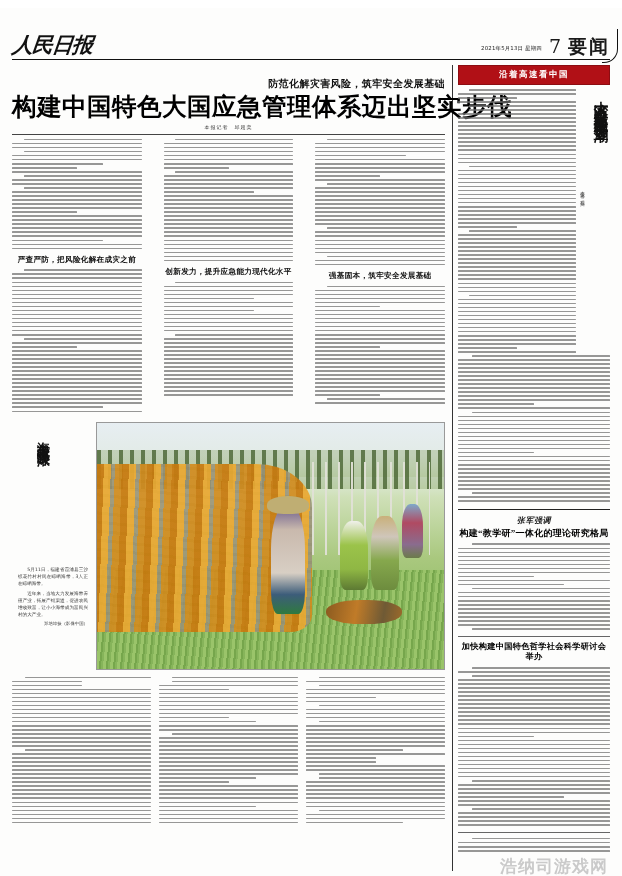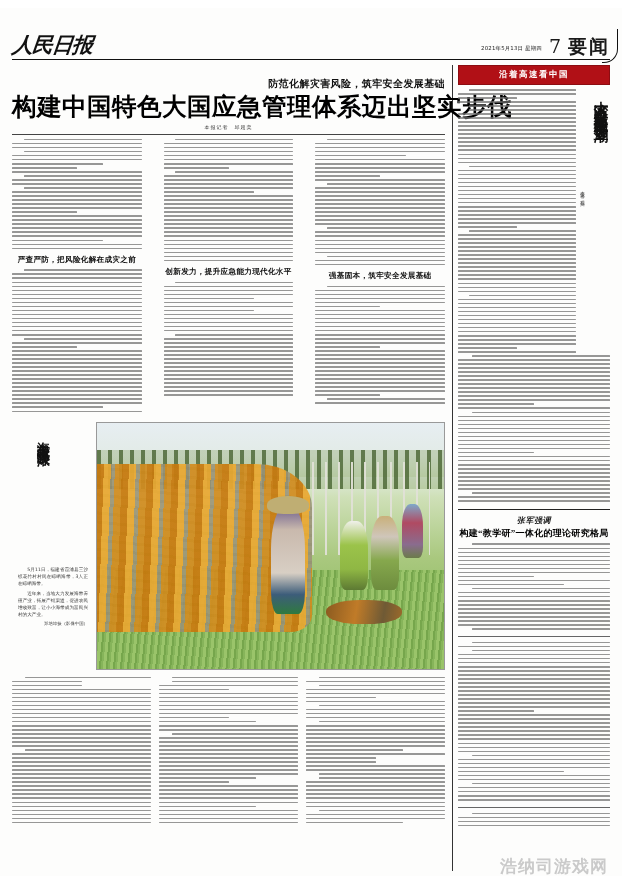--- a/index.html
+++ b/index.html
@@ -682,20 +682,21 @@
           <div class="line"></div>
           <div class="line"></div>
           <div class="line"></div>
           <div class="line"></div>
           <div class="line"></div>
           <div class="line"></div>
           <div class="line ind"></div>
         </div>
 
       <div class="hr-thin"></div>
+      <div class="rb-head sm">加快构建中国特色哲学社会科学研讨会举办</div>
       <div class="tcol" id="r4">
           <div class="line ind"></div>
           <div class="line"></div>
           <div class="line ind"></div>
           <div class="line"></div>
           <div class="line"></div>
           <div class="line"></div>
           <div class="line"></div>
           <div class="line"></div>
           <div class="line"></div>

